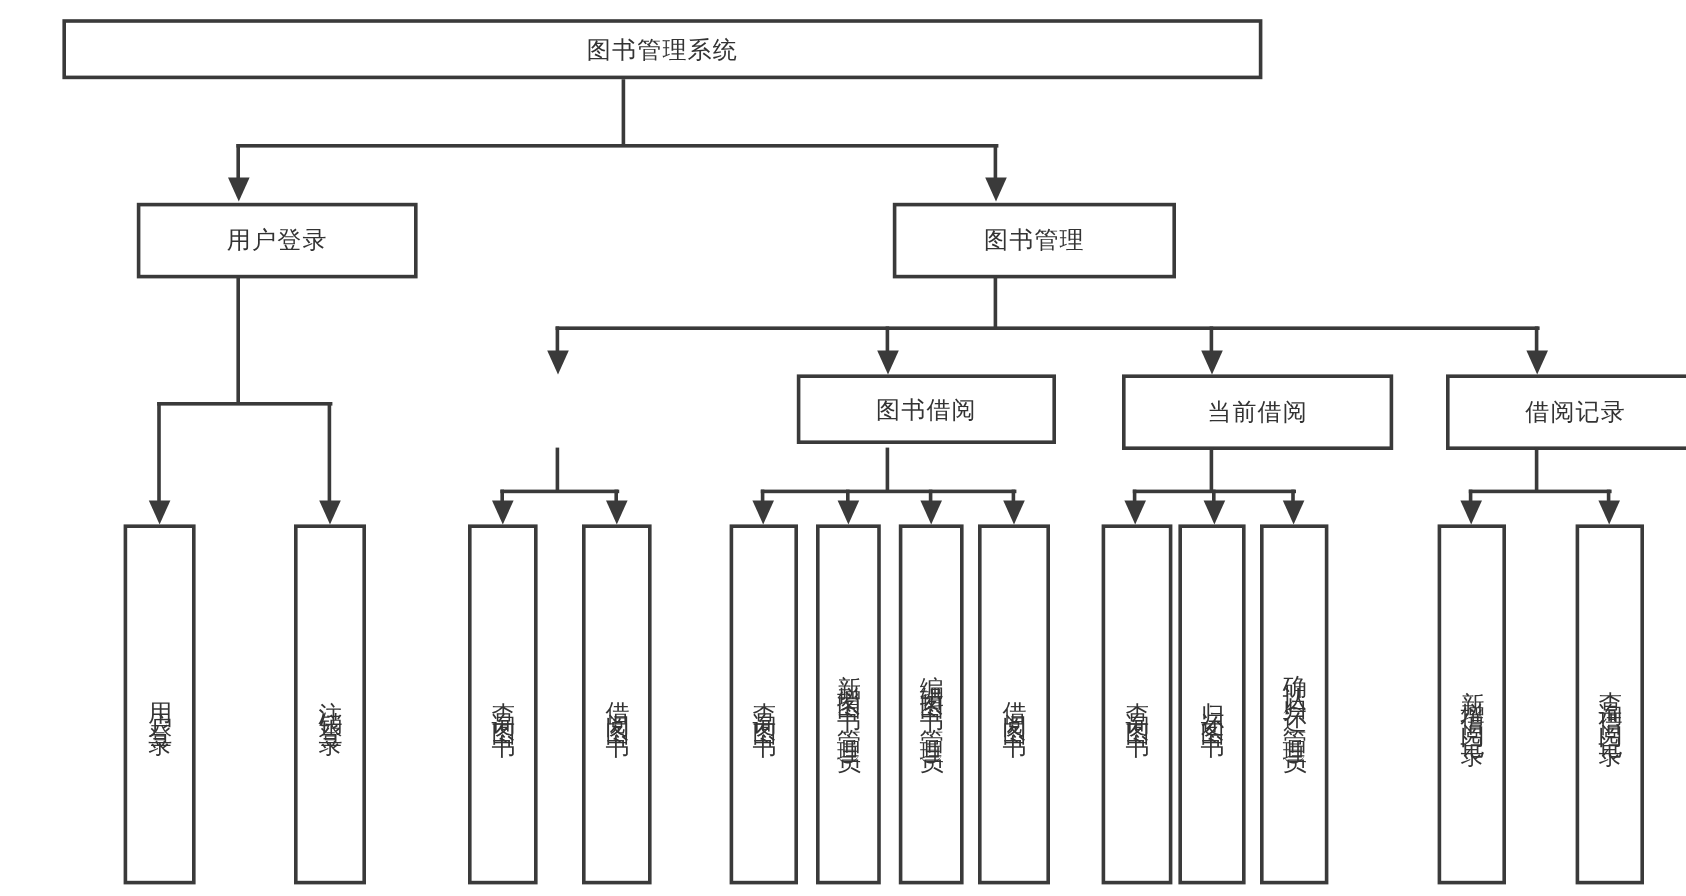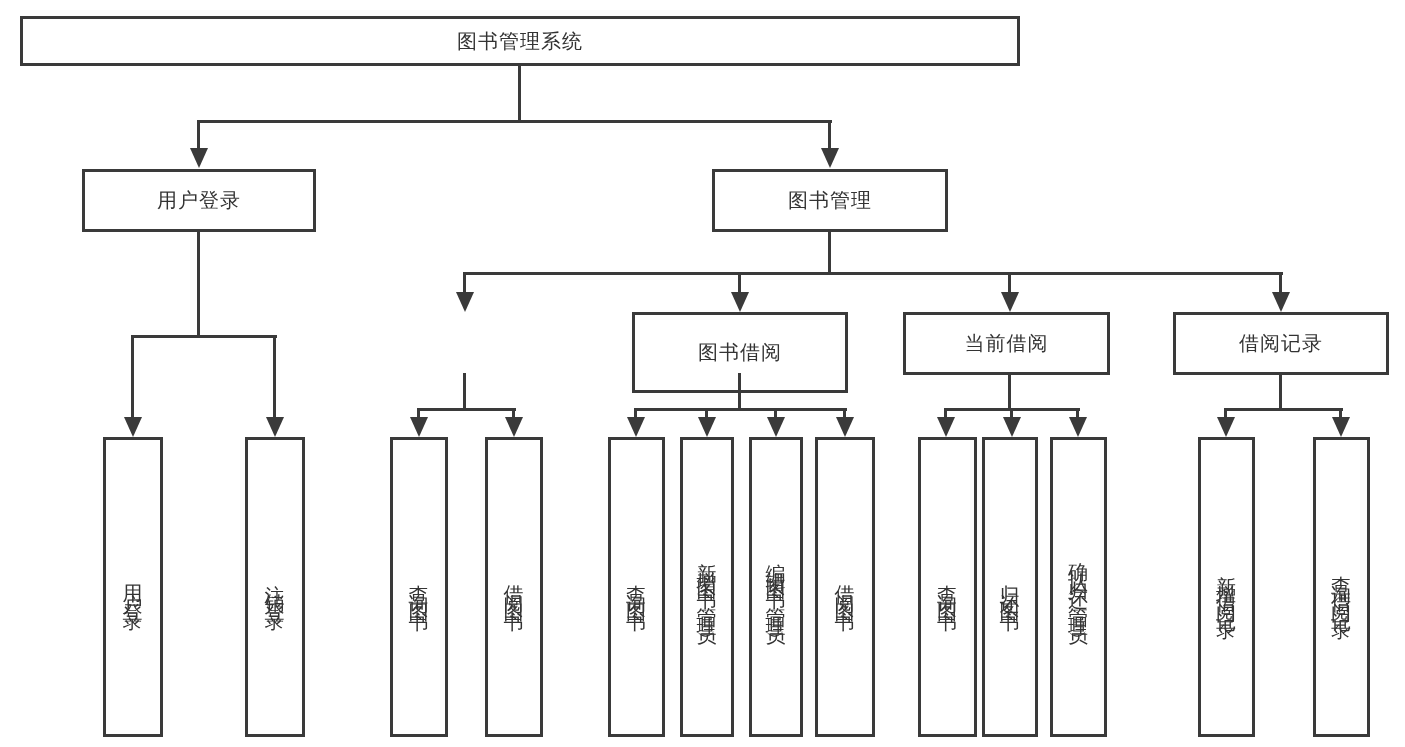--- a/index.html
+++ b/index.html
@@ -18,21 +18,21 @@
     position:absolute;
     box-sizing:border-box;
     border:3px solid var(--line);
     background:#ffffff;
     color:var(--text);
     display:flex;
     align-items:center;
     justify-content:center;
     font-size:20px;
   }
-  .hbox{letter-spacing:1px;}
+  .hbox{letter-spacing:1px;margin-left:32px;}
   .vbox span{
     writing-mode:vertical-rl;
     text-orientation:mixed;
     letter-spacing:9px;
     line-height:1;
     white-space:nowrap;
   }
   .vline,.hline{position:absolute;background:var(--line);}
   .vline{width:3px;}
   .hline{height:3px;}
@@ -64,25 +64,25 @@
 
   <div class="box hbox" style="left:82px;top:169px;width:234px;height:63px;">
     <span>用户登录</span>
   </div>
 
   <div class="box hbox" style="left:712px;top:169px;width:236px;height:63px;">
     <span>图书管理</span>
   </div>
 
 
-  <div class="box hbox" style="left:632px;top:312px;width:216px;height:81px;">
+  <div class="box hbox" style="left:632px;top:312px;width:216px;height:58px;">
     <span>图书借阅</span>
   </div>
 
-  <div class="box hbox" style="left:903px;top:312px;width:207px;height:63px;">
+  <div class="box hbox" style="left:903px;top:312px;width:226px;height:63px;">
     <span>当前借阅</span>
   </div>
 
   <div class="box hbox" style="left:1173px;top:312px;width:216px;height:63px;">
     <span>借阅记录</span>
   </div>
 
   <div class="box vbox" style="left:103px;top:437px;width:60px;height:300px;">
     <span>用户登录</span>
   </div>

